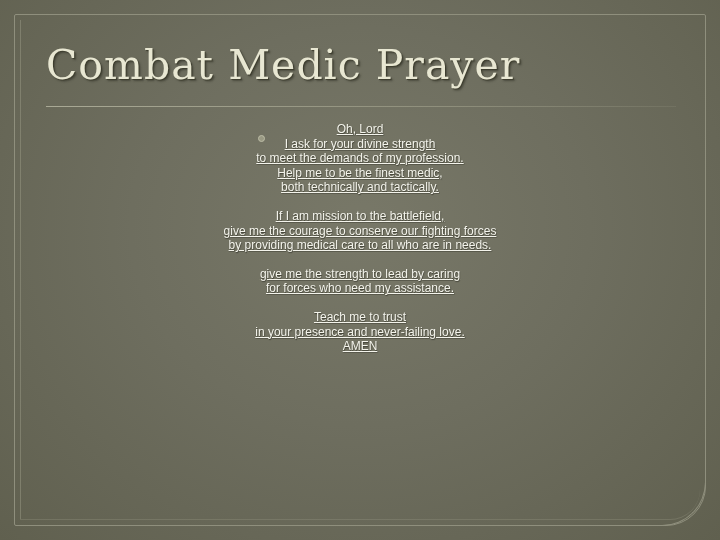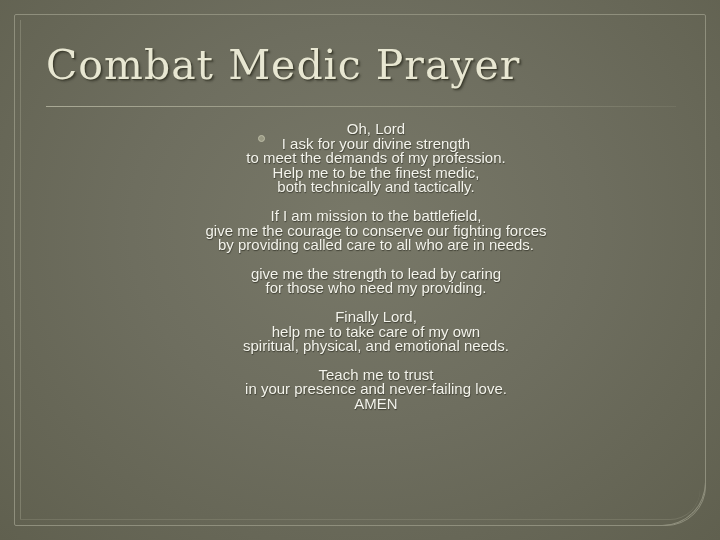--- a/index.html
+++ b/index.html
@@ -73,28 +73,29 @@
     position: absolute;
     left: 46px;
     top: 106px;
     width: 630px;
     height: 1px;
     background: linear-gradient(to right, #a9a995, #8e8e7b 65%, rgba(142,142,123,0.25));
   }
 
   .body {
     position: absolute;
-    left: 76px;
+    left: 60px;
     top: 122px;
     width: 600px;
     text-align: center;
     color: #f4f4ec;
-    font-size: 15px;
+    font-size: 12px;
     line-height: 14.6px;
     text-shadow: 0.5px 0.5px 1px rgba(45,45,35,0.75);
+    text-decoration: underline;
   }
   .bullet-dot {
     position: absolute;
     left: 258px;
     top: 135px;
     width: 5px;
     height: 5px;
     border-radius: 50%;
     border: 1px solid #bdbda6;
     background: #9a9a84;
@@ -129,33 +130,28 @@
       <span class="line">Oh, Lord</span>
       <span class="line">I ask for your divine strength</span>
       <span class="line">to meet the demands of my profession.</span>
       <span class="line">Help me to be the finest medic,</span>
       <span class="line">both technically and tactically.</span>
     </p>
 
     <p class="stanza">
       <span class="line">If I am mission to the battlefield,</span>
       <span class="line">give me the courage to conserve our fighting forces</span>
-      <span class="line">by providing called care to all who are in needs.</span>
+      <span class="line">by providing medical care to all who are in needs.</span>
     </p>
 
     <p class="stanza">
       <span class="line">give me the strength to lead by caring</span>
-      <span class="line">for those who need my providing.</span>
+      <span class="line">for forces who need my assistance.</span>
     </p>
 
-    <p class="stanza">
-      <span class="line">Finally Lord,</span>
-      <span class="line">help me to take care of my own</span>
-      <span class="line">spiritual, physical, and emotional needs.</span>
-    </p>
 
     <p class="stanza">
       <span class="line">Teach me to trust</span>
       <span class="line">in your presence and never-failing love.</span>
       <span class="line">AMEN</span>
     </p>
 
   </div>
 </div>
 

